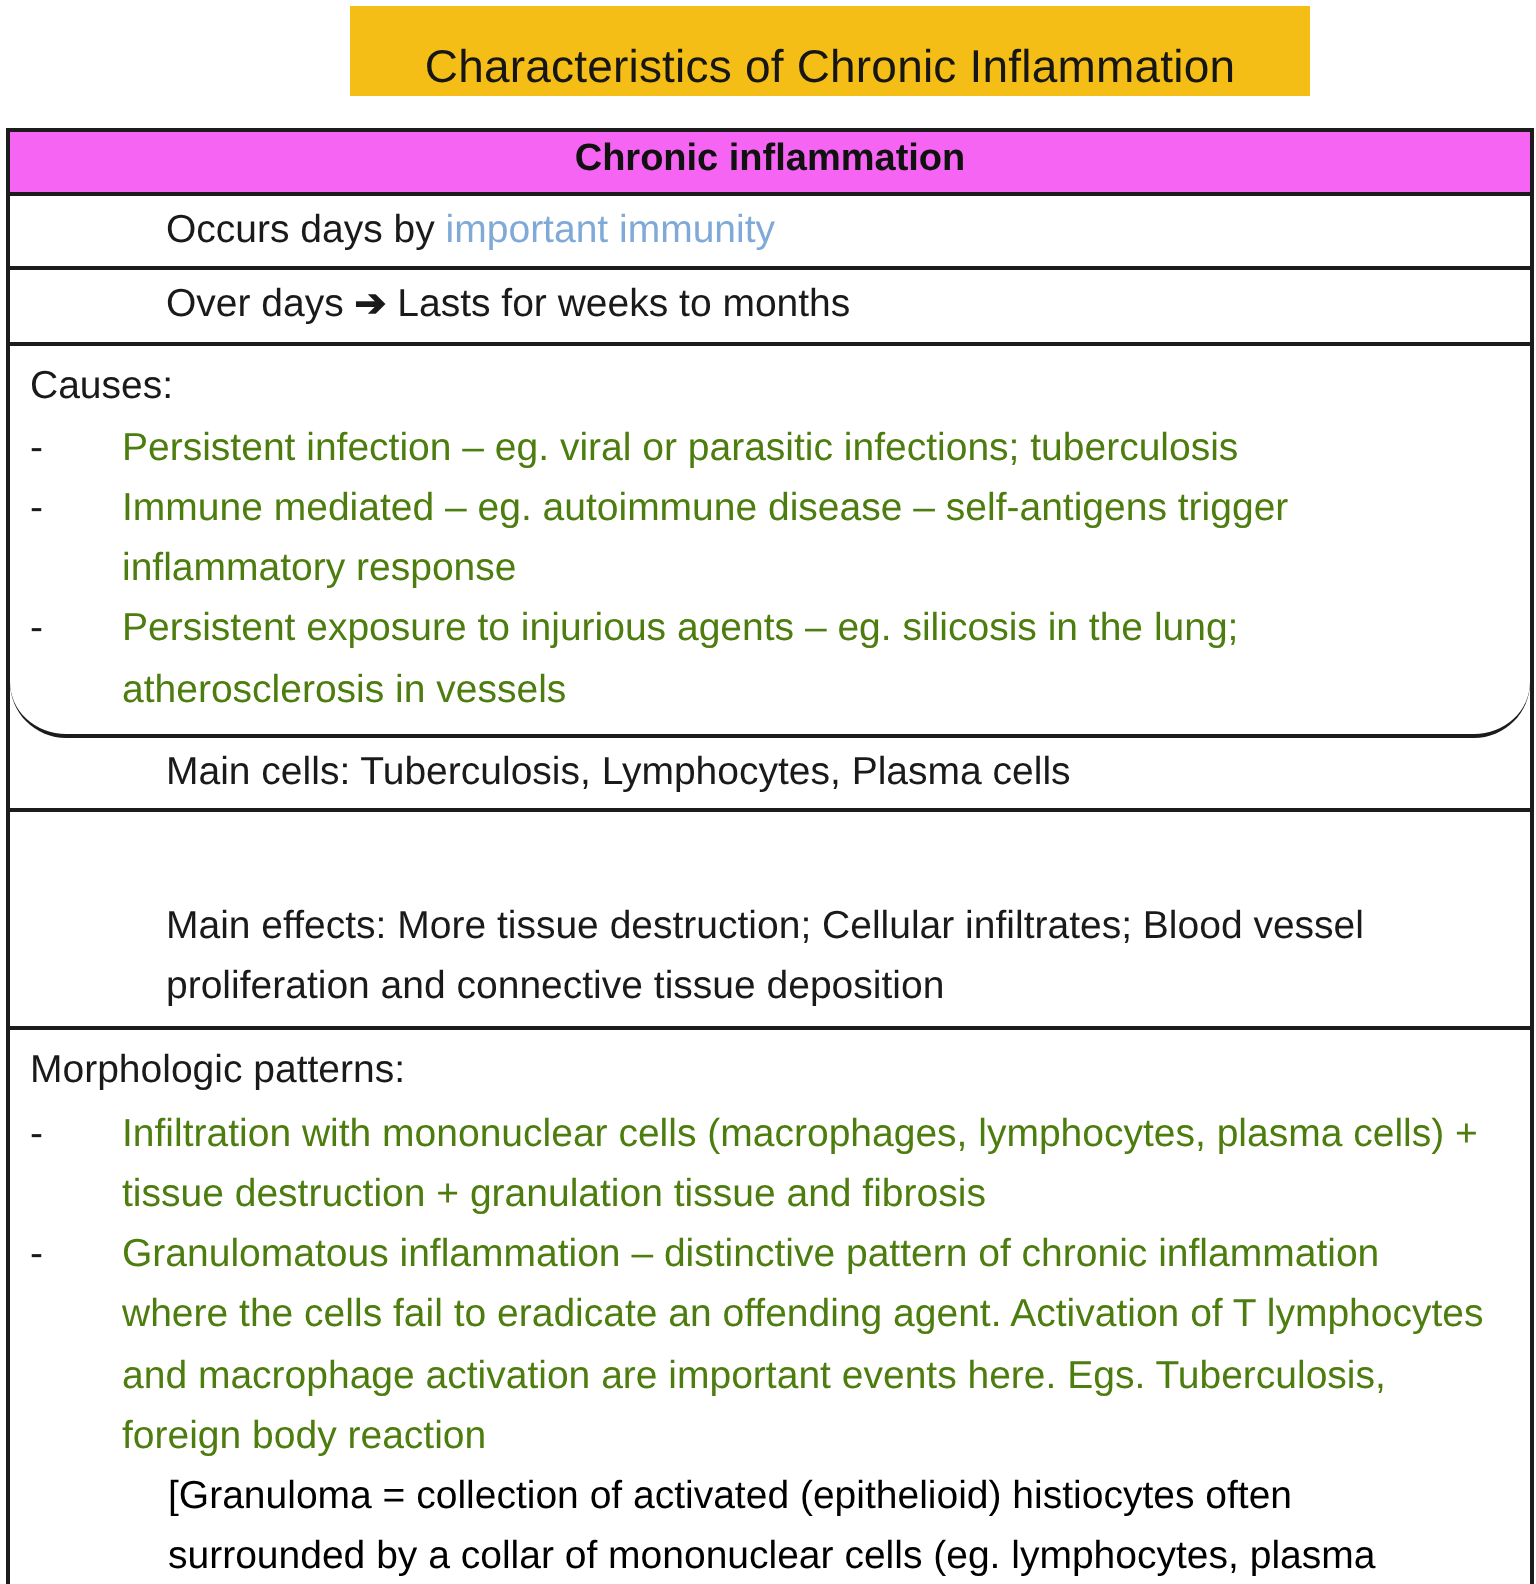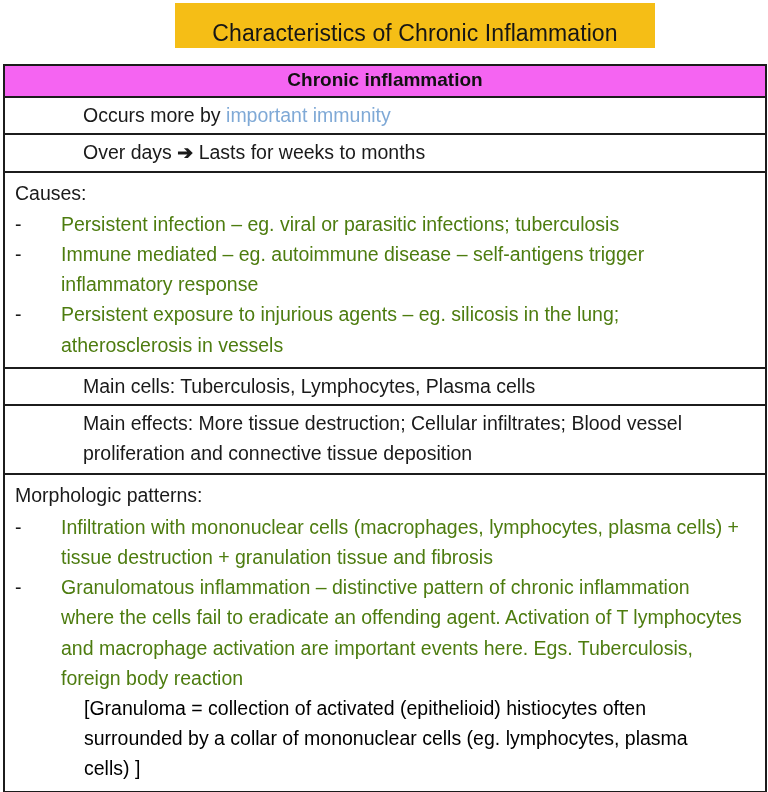--- a/index.html
+++ b/index.html
@@ -83,30 +83,32 @@
     line-height: 1.45;
     color: #1a1a1a;
     white-space: nowrap;
   }
   .accent-blue { color: #7FA9D6; }
   .arrow-glyph { font-weight: bold; font-size: 19px; }
 
   
   .row-indent-wrap {
     padding: 3px 36px 5px 78px;
+    margin-top: 40px;
   }
   .row-indent-wrap .line {
     font-size: 19.5px;
     line-height: 1.52;
     color: #1a1a1a;
   }
 
   
   .row-block {
     padding: 6px 22px 7px 10px;
+    border-radius: 28px;
   }
   .block-title {
     font-size: 19.5px;
     line-height: 1.5;
     color: #1a1a1a;
     margin-bottom: 1px;
   }
 
   .bullet {
     display: flex;
@@ -146,21 +148,21 @@
     <span class="title-text">Characteristics of Chronic Inflammation</span>
   </div>
 
   <div class="table">
 
     <div class="row row-header">
       <span class="hdr-text">Chronic inflammation</span>
     </div>
 
     <div class="row row-indent">
-      <div class="line"><span>Occurs more by </span><span class="accent-blue">important immunity</span></div>
+      <div class="line"><span>Occurs days by </span><span class="accent-blue">important immunity</span></div>
     </div>
 
     <div class="row row-indent">
       <div class="line"><span>Over days </span><span class="arrow-glyph">➔</span><span> Lasts for weeks to months</span></div>
     </div>
 
     <div class="row row-block">
       <div class="block-title">Causes:</div>
 
       <div class="bullet">

